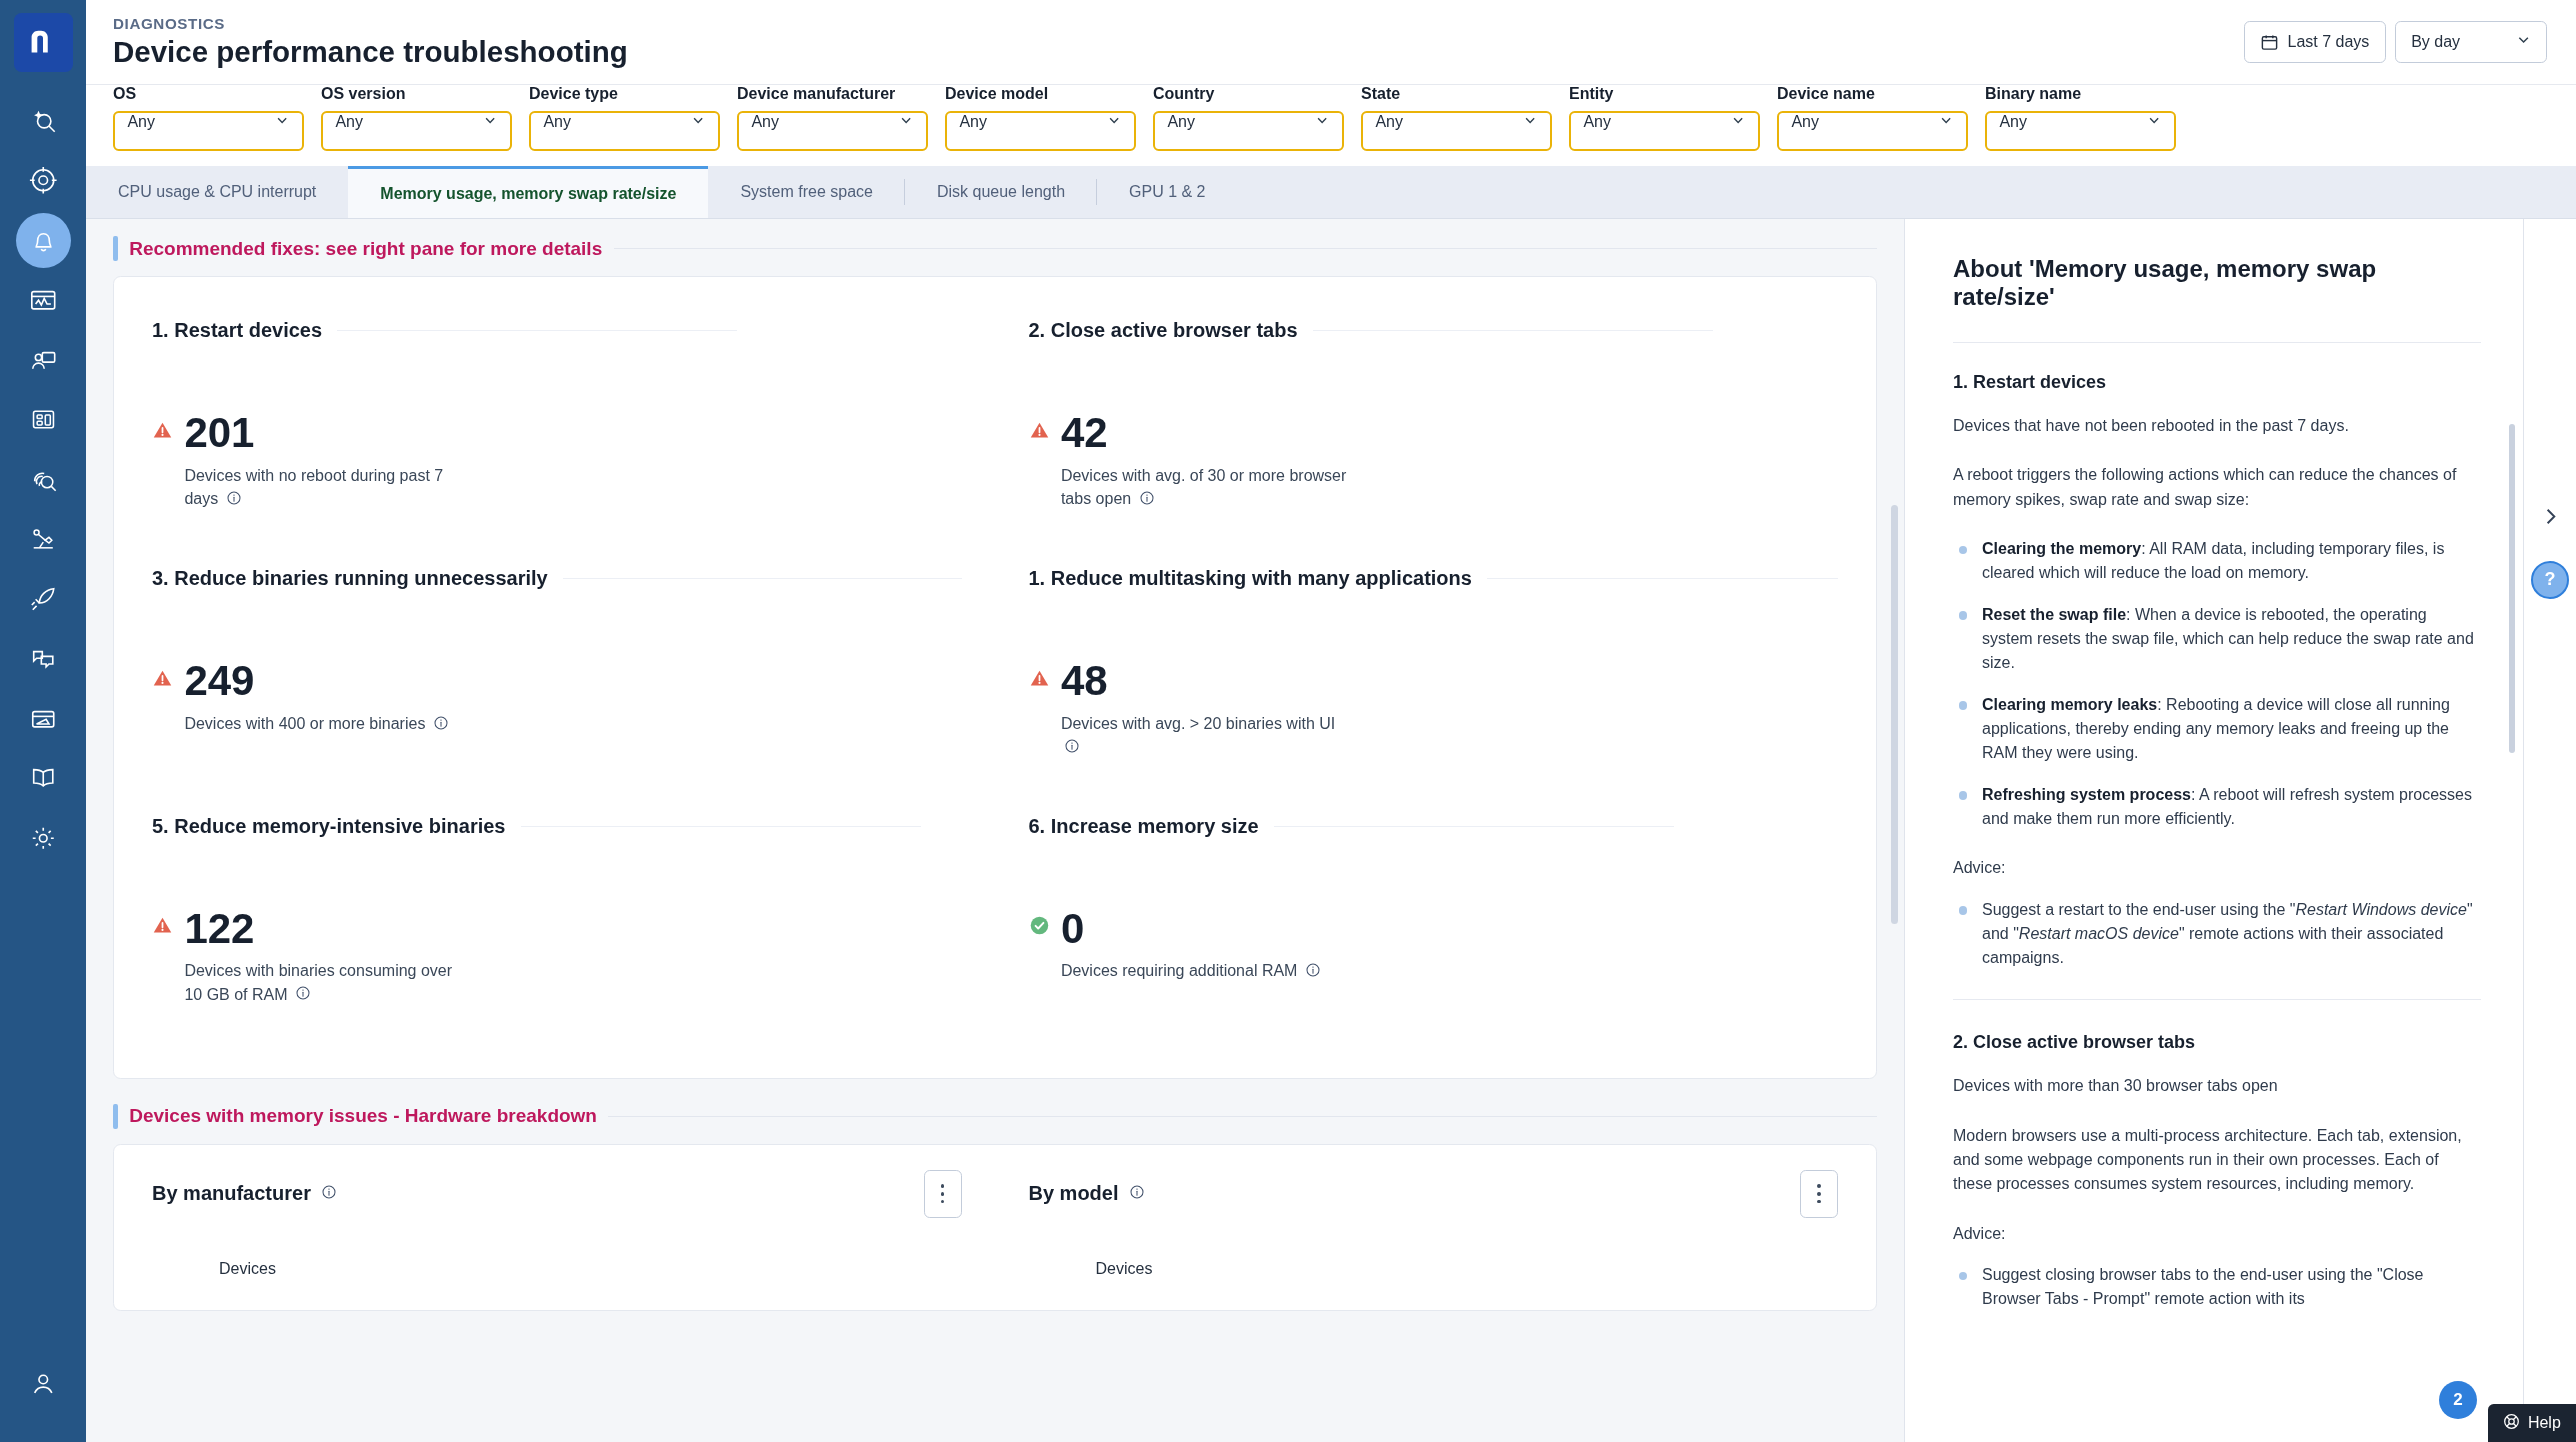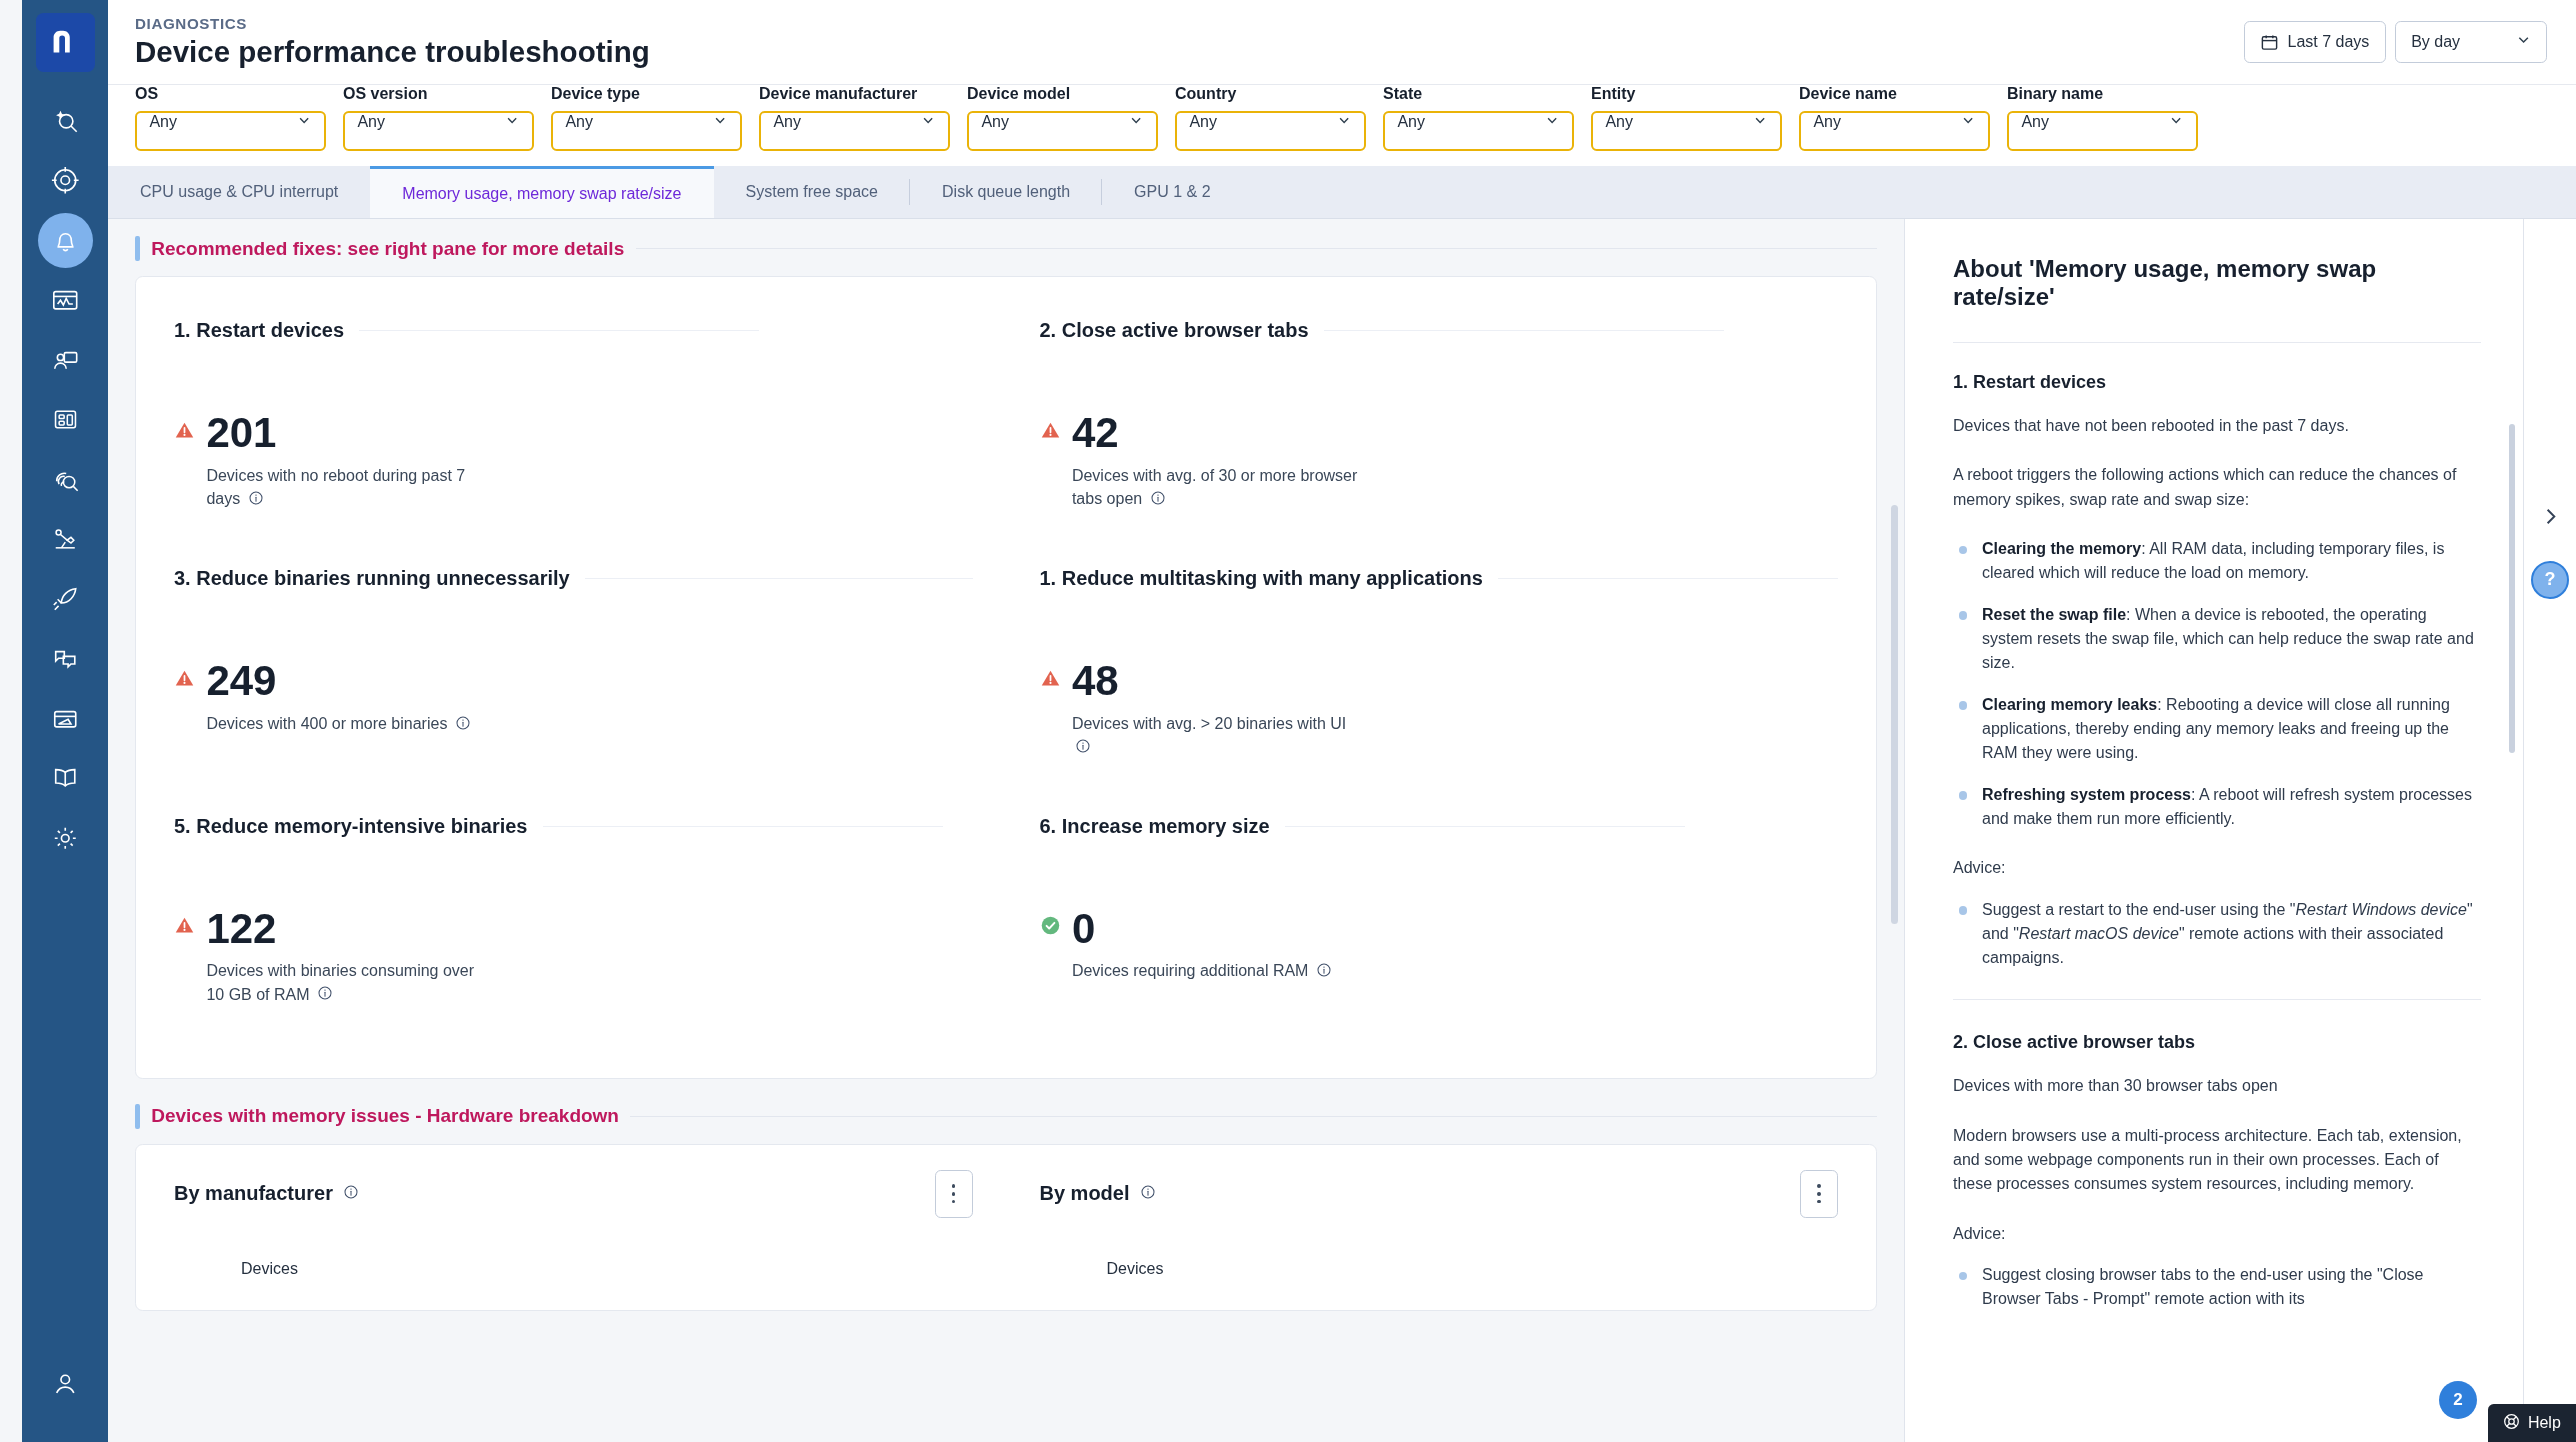--- a/index.html
+++ b/index.html
@@ -3,21 +3,21 @@
 <meta charset="utf-8">
 <style>
   * { box-sizing: border-box; margin: 0; padding: 0; }
   html, body {
     width: 2576px; height: 1442px;
     font-family: "Liberation Sans", sans-serif;
     background: #f4f6f9;
     overflow: hidden;
   }
   
-  #app { display: flex; width: 2576px; height: 1442px; padding-left: 22px; }
+  #app { display: flex; width: 2576px; height: 1442px; }
   .rail {
     width: 86px; min-width: 86px; height: 1442px;
     background: #255585;
     display: flex; flex-direction: column; align-items: center;
     padding-top: 13.3px;
     position: relative;
   }
   .rail-logo {
     width: 59px; height: 59px; border-radius: 7.6px;
     background: #1c49a8;
@@ -87,21 +87,21 @@
   .tabs {
     display: flex; align-items: stretch; background: #e8ecf4;
     height: 53px; border-bottom: 1px solid #d9dfe9;
   }
   .tab {
     display: flex; align-items: center; justify-content: center;
     padding: 0 32px; font-size: 16px; color: #51607a; cursor: pointer;
     position: relative; white-space: nowrap;
   }
   .tab.active {
-    background: #f7f9fc; color: #6d28d9; font-weight: 400;
+    background: #f7f9fc; color: #14532d; font-weight: 700;
     border-top: 3.8px solid #4b9ae4;
   }
   .tab .divider {
     position: absolute; right: 0; top: 13.3px; bottom: 13.3px; width: 1px;
     background: #c6cedd;
   }
 
   
   .content-wrap { flex: 1; display: flex; min-height: 0; background: #f4f6f9; position: relative; }
   .content-left {

